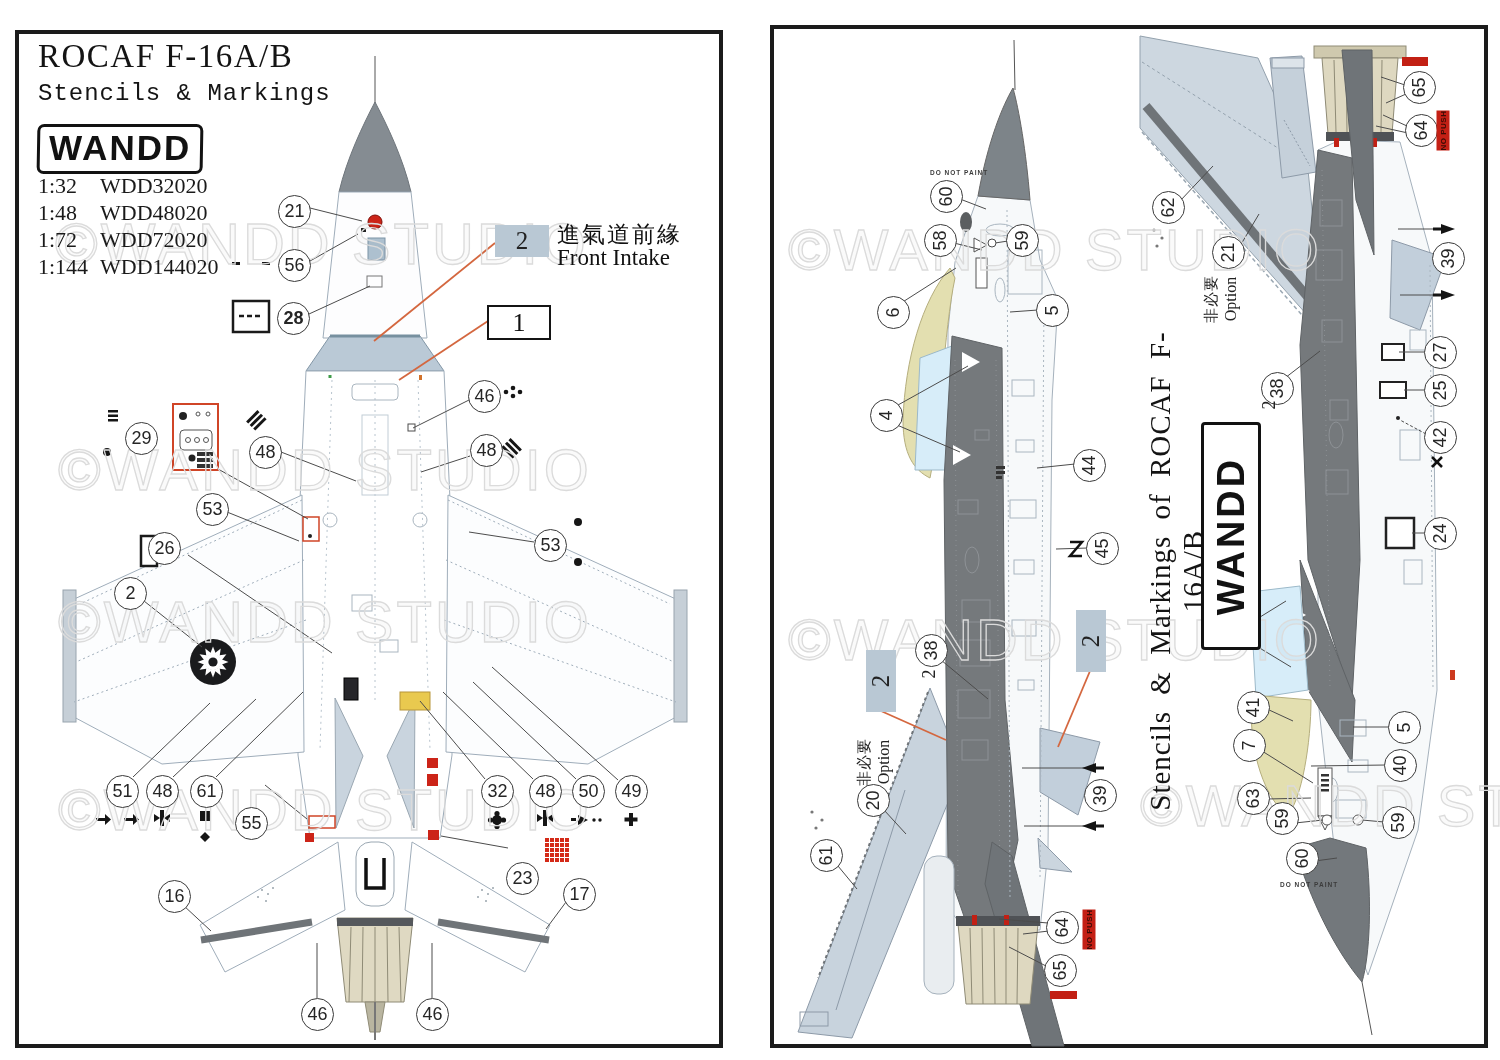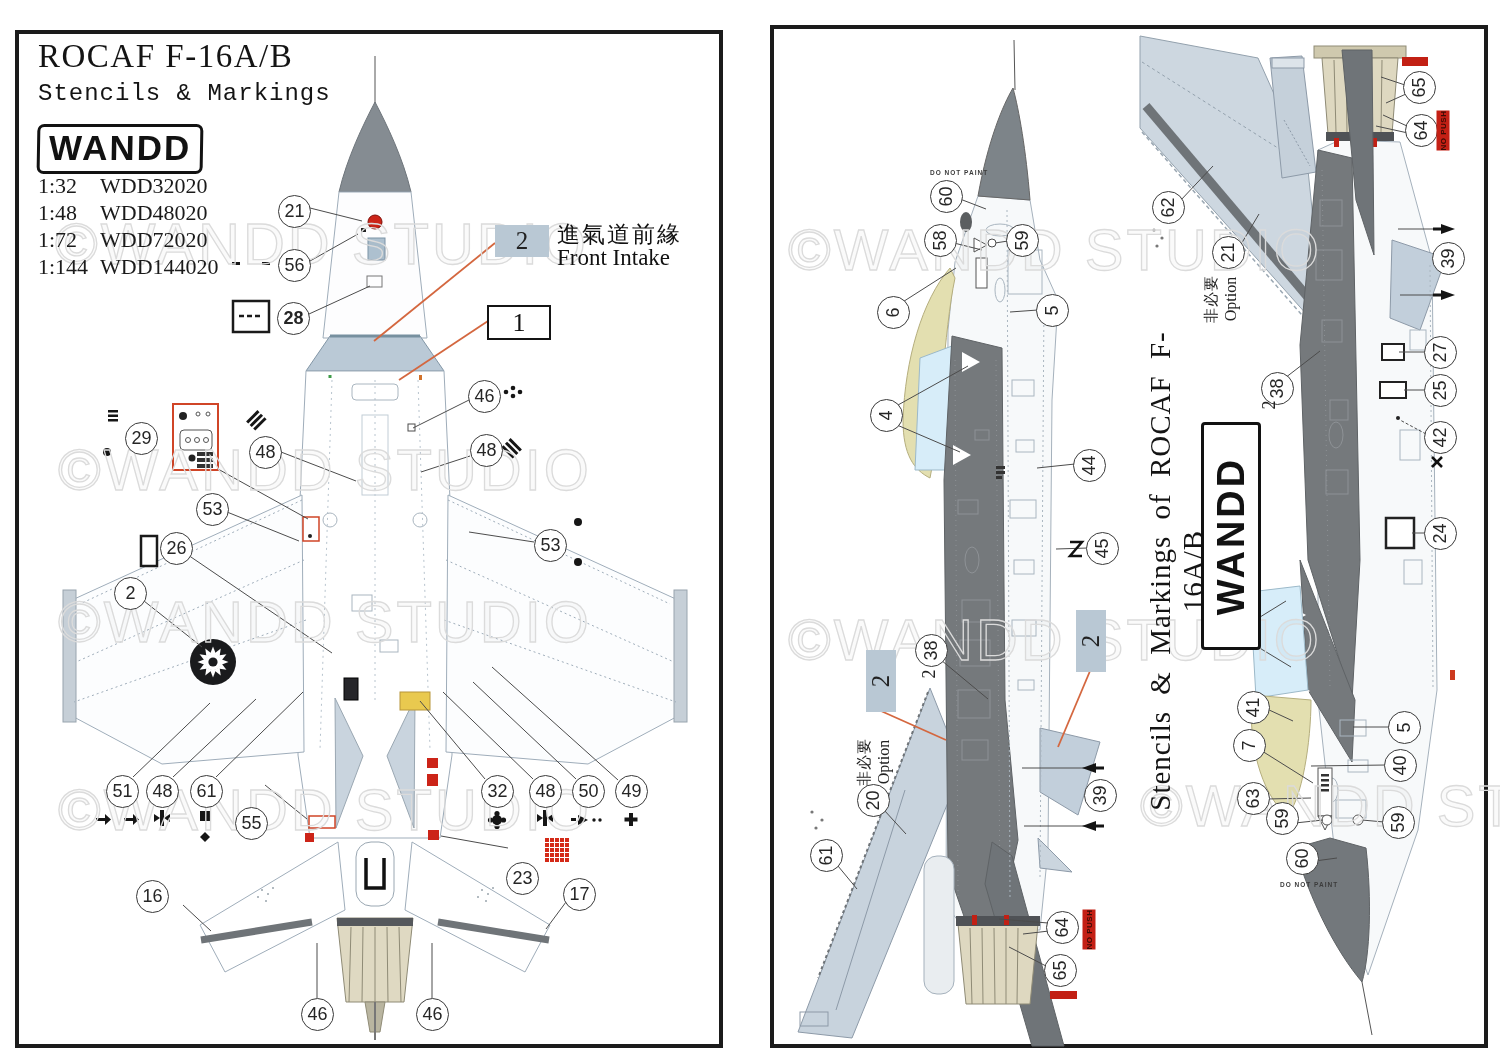--- a/index.html
+++ b/index.html
@@ -570,21 +570,21 @@
     </div>
     <div class="callout" style="left: 470px; top: 434px;">
       <span>48</span>
     </div>
     <div class="callout" style="left: 196px; top: 493px;">
       <span>53</span>
     </div>
     <div class="callout" style="left: 534px; top: 529px;">
       <span>53</span>
     </div>
-    <div class="callout" style="left: 160px; top: 532px;">
+    <div class="callout" style="left: 148px; top: 532px;">
       <span>26</span>
     </div>
     <div class="callout" style="left: 114px; top: 577px;">
       <span>2</span>
     </div>
     <div class="callout" style="left: 106px; top: 775px;">
       <span>51</span>
     </div>
     <div class="callout" style="left: 146px; top: 775px;">
       <span>48</span>
@@ -603,21 +603,21 @@
     </div>
     <div class="callout" style="left: 572px; top: 775px;">
       <span>50</span>
     </div>
     <div class="callout" style="left: 615px; top: 775px;">
       <span>49</span>
     </div>
     <div class="callout" style="left: 506px; top: 835px; margin-top: 27px;">
       <span>23</span>
     </div>
-    <div class="callout" style="left: 136px; top: 880px;">
+    <div class="callout" style="left: 158px; top: 880px;">
       <span>16</span>
     </div>
     <div class="callout" style="left: 563px; top: 878px;">
       <span>17</span>
     </div>
     <div class="callout" style="left: 301px; top: 998px;">
       <span>46</span>
     </div>
     <div class="callout" style="left: 416px; top: 998px;">
       <span>46</span>

